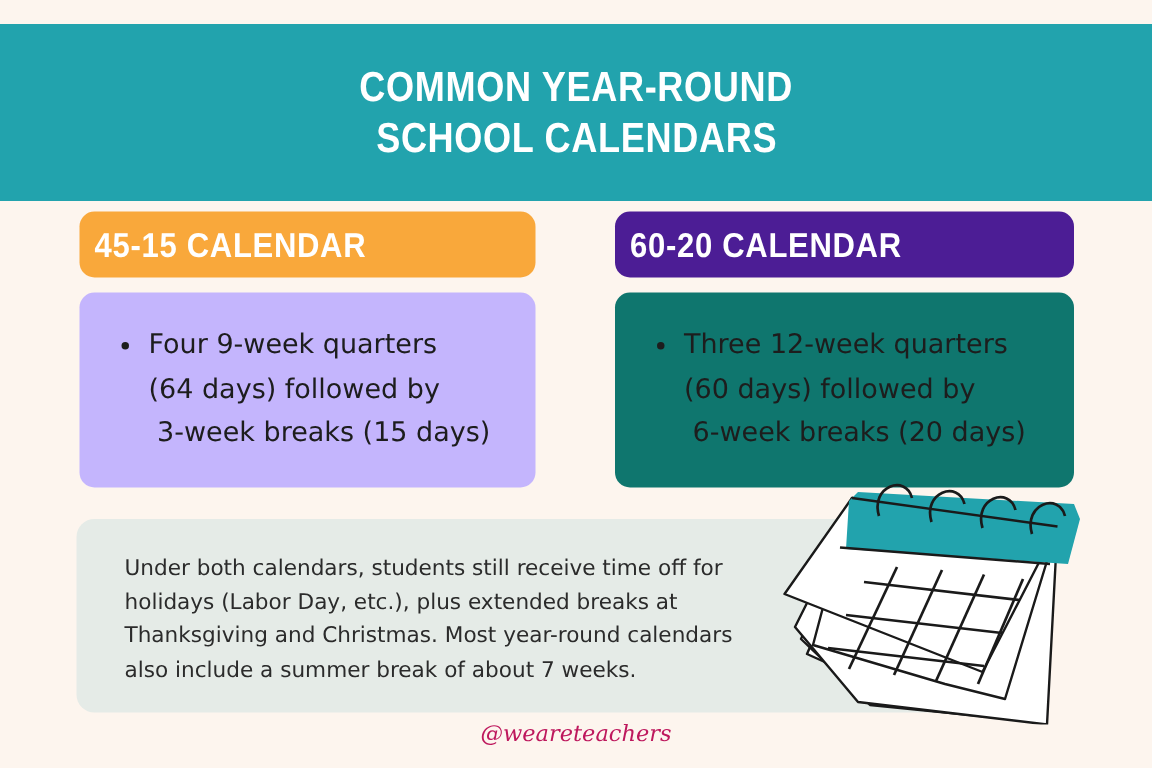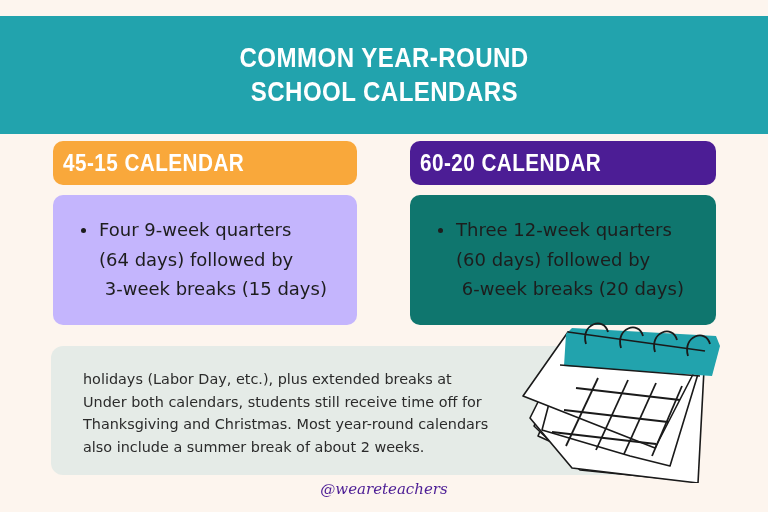--- a/index.html
+++ b/index.html
@@ -49,21 +49,21 @@
     .note {
       position: absolute; left: 51px; top: 346px; width: 640px; height: 129px;
       background: #e5ebe7; border-radius: 12px;
       padding: 22px 0 0 32px;
     }
     .note-line { color: #2b2b2b; font-size: 14.4px; line-height: 22.5px; white-space: nowrap; }
     .calendar-svg { position: absolute; left: 520px; top: 318px; width: 215px; height: 165px; }
     .watermark {
       position: absolute; left: 0; width: 768px; top: 480px; text-align: center;
       font-family: "DejaVu Serif", serif; font-style: italic;
-      font-size: 15px; color: #4c1d95;
+      font-size: 15px; color: #be185d;
     }
   </style>
 </head>
 <body>
 
 <div class="header">
   <div class="header-line">COMMON YEAR-ROUND</div>
   <div class="header-line">SCHOOL CALENDARS</div>
 </div>
 
@@ -89,24 +89,24 @@
     <div class="bullet-dot"></div>
     <div class="bullet-lines">
       <div>Three 12-week quarters</div>
       <div>(60 days) followed by</div>
       <div style="white-space:pre;"> 6-week breaks (20 days)</div>
     </div>
   </div>
 </div>
 
 <div class="note">
+  <div class="note-line">Under both calendars, students still receive time off for</div>
   <div class="note-line">holidays (Labor Day, etc.), plus extended breaks at</div>
-  <div class="note-line">Under both calendars, students still receive time off for</div>
   <div class="note-line">Thanksgiving and Christmas. Most year-round calendars</div>
-  <div class="note-line">also include a summer break of about 2 weeks.</div>
+  <div class="note-line">also include a summer break of about 7 weeks.</div>
 </div>
 
 <svg class="calendar-svg" viewBox="0 0 215 165">
   <g stroke="#1a1a1a" stroke-width="1.6" fill="#ffffff" stroke-linejoin="round">
     <polygon points="18,118 60,20 185,33 162,160 100,155" fill="#ffffff"></polygon>
     <polygon points="14,108 56,18 185,33 170,163 60,152" fill="#ffffff"></polygon>
     <polygon points="10,100 52,16 185,33 178,165 52,150" fill="#ffffff"></polygon>
     <polygon points="22,112 48,14 185,33 150,148 110,138" fill="#ffffff"></polygon>
     <polygon points="3,78 48,14 185,33 135,130" fill="#ffffff"></polygon>
   </g>

